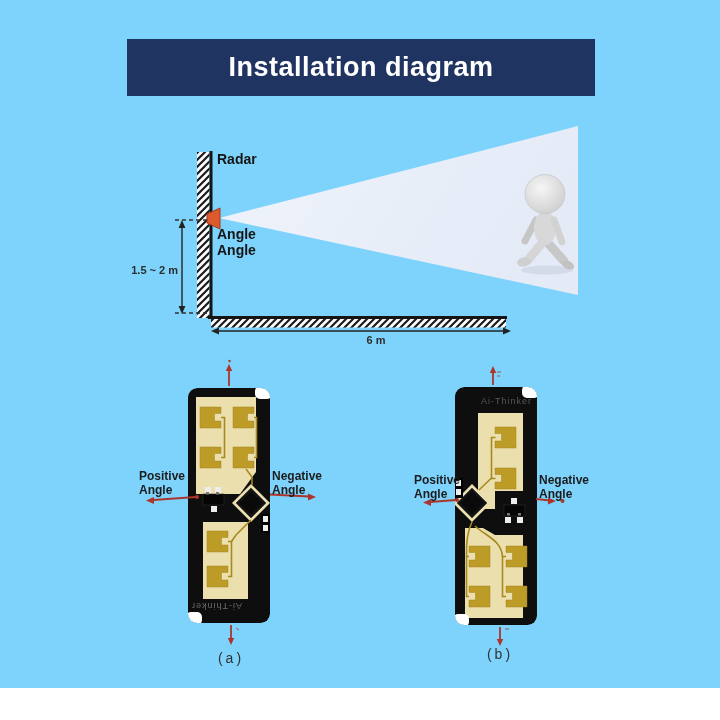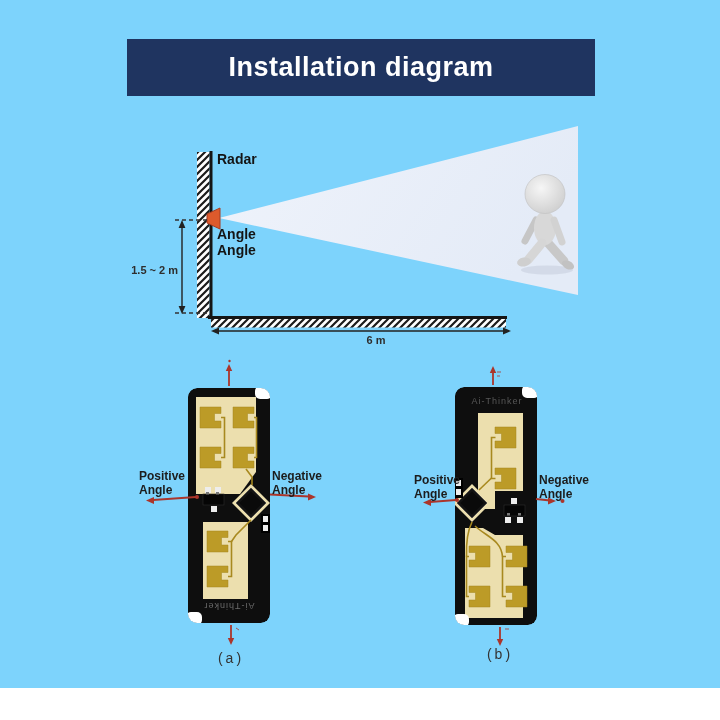--- a/index.html
+++ b/index.html
@@ -9,21 +9,21 @@
   }
   #banner {
     position:absolute; left:127px; top:39px; width:468px; height:57px;
     background:#1f3460; display:flex; align-items:center; justify-content:center;
   }
   #banner span { color:#ffffff; font-size:27px; font-weight:bold; letter-spacing:0.5px; }
   .lbl { position:absolute; color:#141414; }
   .b14 { font-size:14px; font-weight:bold; line-height:16px; }
   .dim { font-size:11px; font-weight:bold; color:#2e2e2e; }
   .angle { font-size:12px; font-weight:bold; line-height:13.5px; color:#1c1c1c; }
-  .brand { font-size:9px; color:#6b6b6b; letter-spacing:1px; text-align:center; }
+  .brand { font-size:9px; color:#6b6b6b; letter-spacing:1px; text-align:right; }
   .cap { font-size:14px; color:#333333; text-align:center; letter-spacing:3px; }
   svg { position:absolute; left:0; top:0; }
 </style>
 </head>
 <body>
 
 <div id="stage">
 
   <div id="banner">
     <span>Installation diagram</span>

